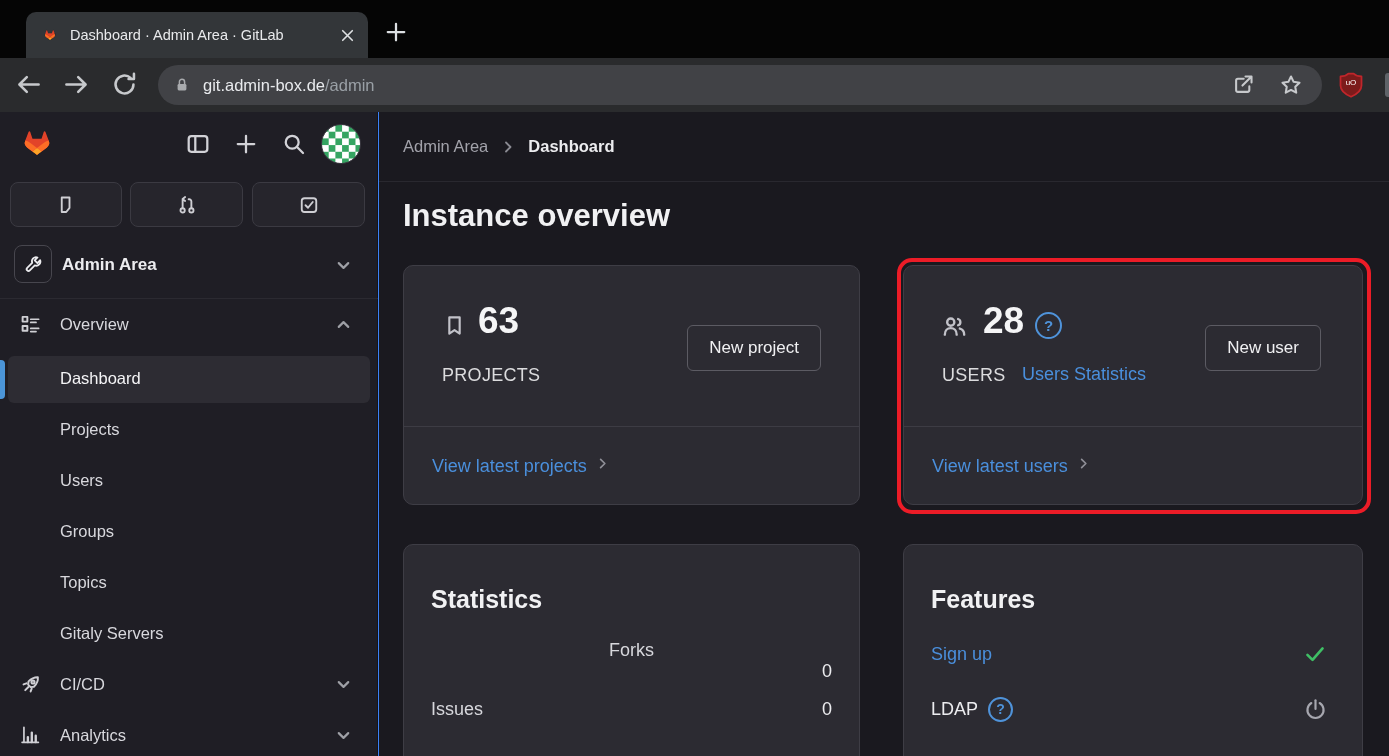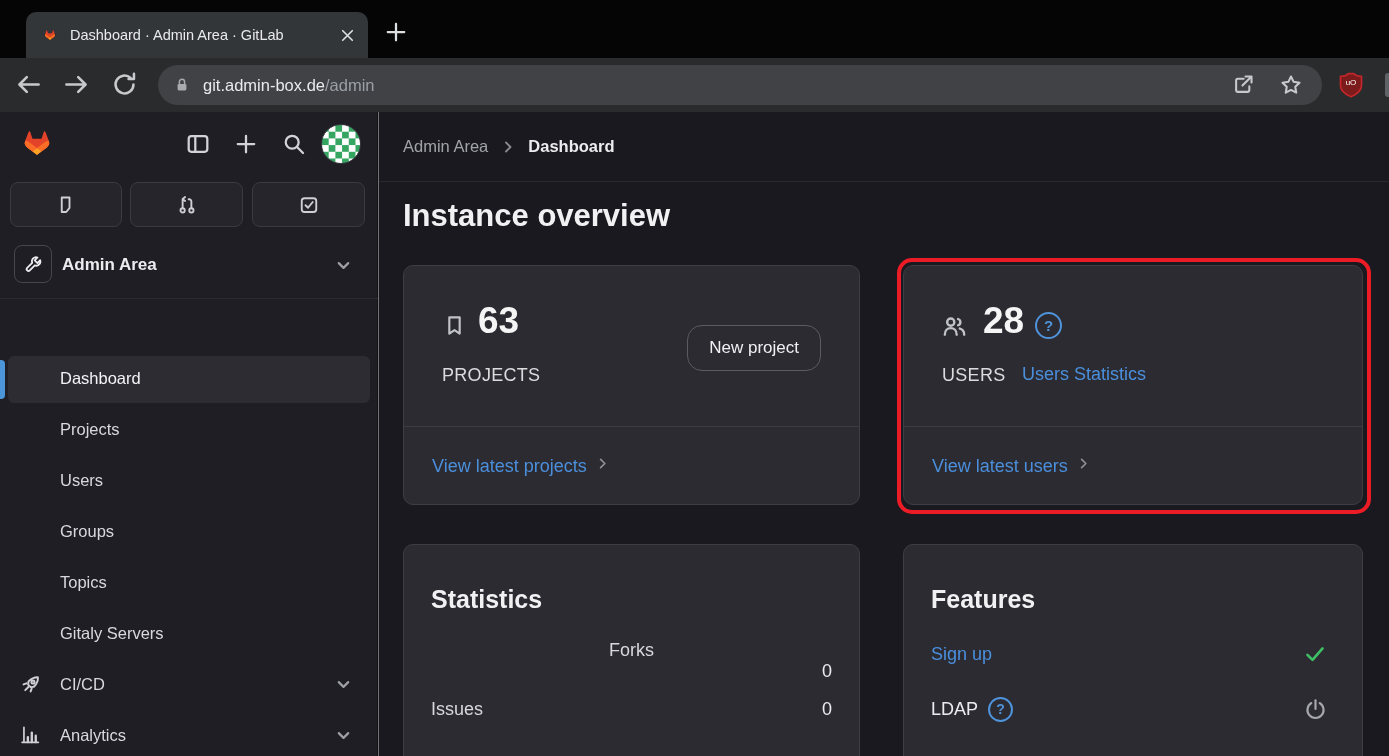--- a/index.html
+++ b/index.html
@@ -1,18 +1,18 @@
 <!DOCTYPE html>
 <html><head>
 <meta charset="utf-8">
 <style>
   * { margin:0; padding:0; box-sizing:border-box; }
   html,body { background:#000; }
   body { font-family:"Liberation Sans", sans-serif; }
-  #screen { position:relative; width:1389px; height:756px; overflow:hidden; background:#737373; }
+  #screen { position:relative; width:1389px; height:756px; overflow:hidden; background:#3b82f6; }
   .abs { position:absolute; }
   svg.ic { display:block; fill:none; stroke:currentColor; stroke-width:1.5; stroke-linecap:round; stroke-linejoin:round; }
 
   
   .tabstrip { left:0; top:0; width:1389px; height:58px; background:#050505; }
   .tab { left:26px; top:12px; width:342px; height:46px; background:#333639; border-radius:10px 10px 0 0; display:flex; align-items:center; padding:0 12px 0 14px; }
   .tab-title { color:#e9eaec; font-size:14.5px; white-space:nowrap; overflow:hidden; flex:1; margin-left:10px; }
   .tab-close { width:17px; height:17px; color:#dfe1e3; }
   .newtab { left:384px; top:20px; width:24px; height:24px; color:#dde0e3; }
   .toolbar { left:0; top:58px; width:1389px; height:54px; background:#2a2b2d; }
@@ -259,20 +259,29 @@
       <svg class="ic" width="19" height="19">
           <use href="#i-wrench"></use>
         </svg>
     </div>
     <div class="abs ctx-label">Admin Area</div>
     <svg class="ic abs" style="left:334px; top:144px; width:19px; height:19px; color:#9ea0a6;">
         <use href="#i-chev-down"></use>
       </svg>
     <div class="abs sb-divider"></div>
 
+    <div class="abs sb-row" style="top:187px">
+      <svg class="ic row-icon">
+          <use href="#i-grid-list"></use>
+        </svg>
+      <span class="row-label">Overview</span>
+      <svg class="ic row-chevron">
+          <use href="#i-chev-up"></use>
+        </svg>
+    </div>
 
     <div class="abs active-pill"></div>
     <div class="abs active-indicator"></div>
     <div class="abs sb-row" style="top:241px">
       <span class="row-label active-label">Dashboard</span>
     </div>
     <div class="abs sb-row" style="top:292px">
       <span class="row-label">Projects</span>
     </div>
     <div class="abs sb-row" style="top:343px">
@@ -317,40 +326,41 @@
     </div>
     <div class="abs main-divider"></div>
     <h1 class="abs page-title">Instance overview</h1>
 
     <div class="abs card" style="left:24px; top:153px; width:457px; height:240px;">
       <svg class="ic count-icon" style="left:39px; width:23px; height:23px;">
           <use href="#i-project"></use>
         </svg>
       <div class="count-num" style="left:74px;">63</div>
       <div class="count-label" style="left:38px;">PROJECTS</div>
-      <button class="ghost-btn" style="right:38px;border-radius:15px;">New project</button>
+      <button class="ghost-btn" style="right:38px;">New project</button>
       <div class="card-divider" style="top:160px;"></div>
       <div class="footer-link">
         <span class="card-link">View latest projects</span>
         <svg class="ic link-chevron">
             <use href="#i-chev-right"></use>
           </svg>
       </div>
     </div>
 
     <div class="abs card" style="left:524px; top:153px; width:460px; height:240px;">
       <svg class="ic count-icon" style="left:38px; width:25px; height:25px;">
           <use href="#i-users"></use>
         </svg>
       <div class="count-num" style="left:79px;">28</div>
       <div class="help-circle" style="left:131px; top:46px; width:27px; height:27px; font-size:15px;">
         <span>?</span>
       </div>
       <div class="count-label" style="left:38px;">USERS</div>
       <a class="card-link" style="position:absolute; left:118px; top:98px;">Users Statistics</a>
+      <button class="ghost-btn" style="right:41px;">New user</button>
       <div class="card-divider" style="top:160px;"></div>
       <div class="footer-link">
         <span class="card-link">View latest users</span>
         <svg class="ic link-chevron">
             <use href="#i-chev-right"></use>
           </svg>
       </div>
     </div>
 
     <div class="abs annotation"></div>

